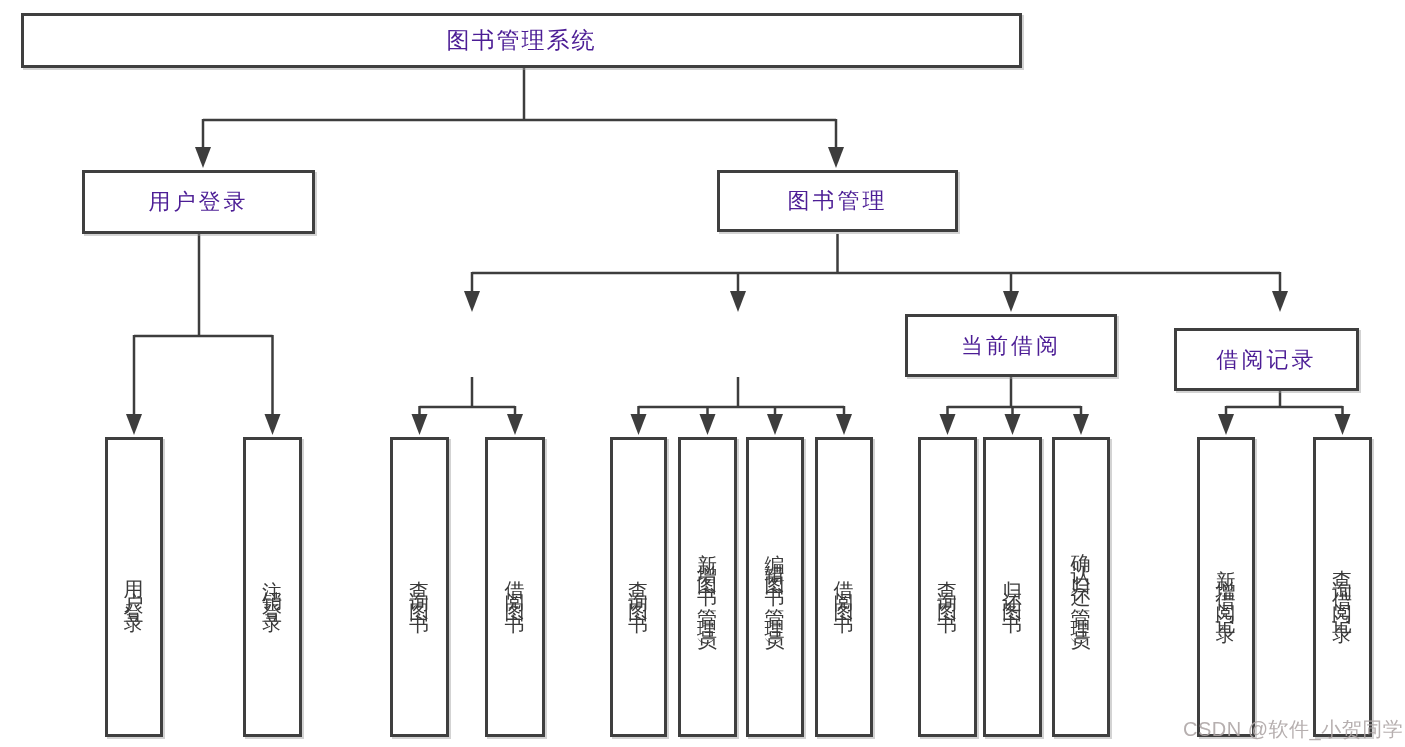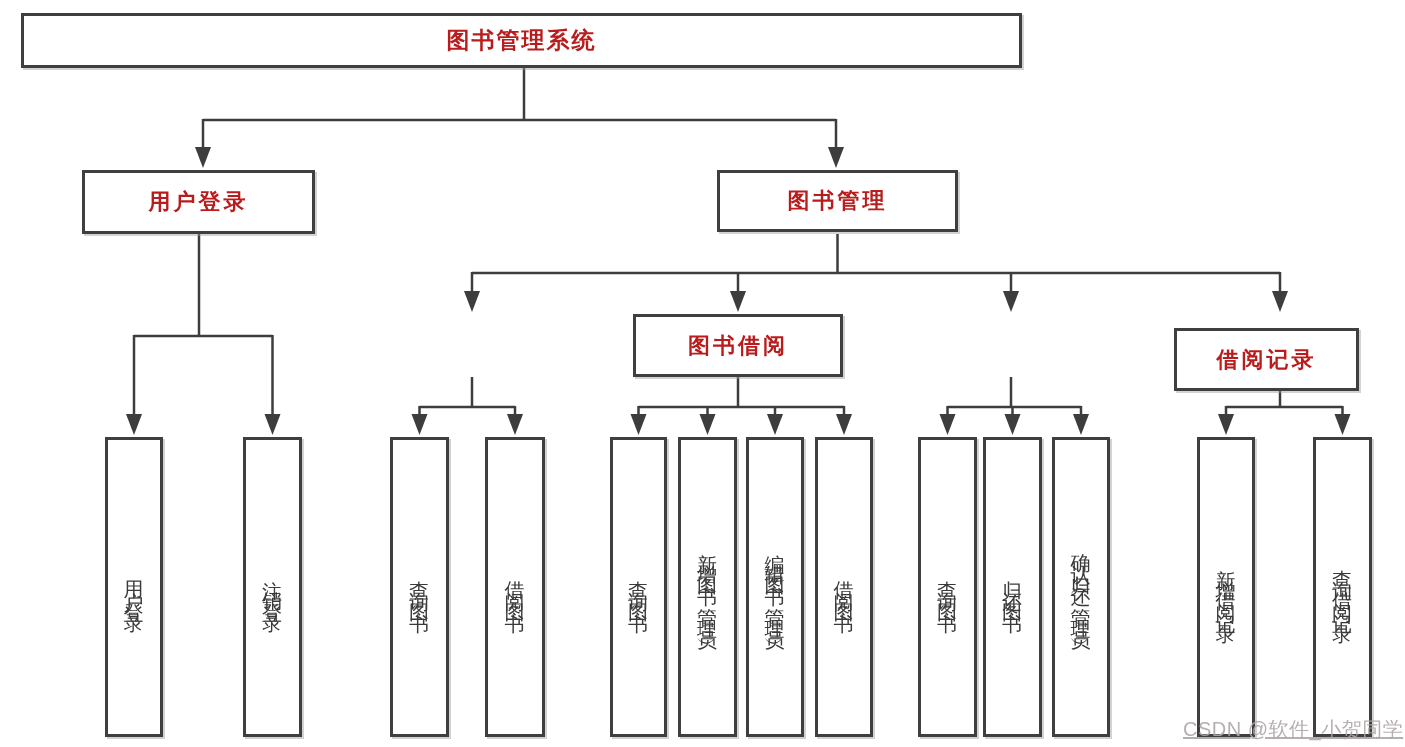--- a/index.html
+++ b/index.html
@@ -27,24 +27,23 @@
     border: 3px solid #3f3f3f;
     background: #ffffff;
     display: flex;
     align-items: center;
     justify-content: center;
     box-shadow: 2px 2px 0 rgba(158,158,158,0.45);
     z-index: 2;
   }
   .hbox span {
     font-size: 22px;
-    color: #b91c1c;
+    color: #4c1d95;
     letter-spacing: 3px;
     white-space: nowrap;
-    font-weight: bold;
   }
   .hbox.root span {
     font-size: 23px;
     letter-spacing: 2px;
   }
   .vbox {
     position: absolute;
     top: 437px;
     height: 300px;
     box-sizing: border-box;
@@ -67,21 +66,20 @@
   }
   .watermark {
     position: absolute;
     left: 1183px;
     top: 716px;
     font-size: 20px;
     letter-spacing: 0.5px;
     color: rgba(174,166,166,0.9);
     white-space: nowrap;
     z-index: 3;
-    text-decoration: underline;
   }
 </style>
 </head>
 <body>
 
 <div class="canvas">
 
   <svg class="connectors" width="1405" height="747" viewBox="0 0 1405 747">
     <g stroke="#3d3d3d" stroke-width="2.5" fill="none">
 
@@ -154,22 +152,22 @@
     <span>图书管理系统</span>
   </div>
 
   <div class="hbox" style="left:82px;top:170px;width:233px;height:64px">
     <span>用户登录</span>
   </div>
   <div class="hbox" style="left:717px;top:170px;width:241px;height:62px">
     <span>图书管理</span>
   </div>
 
-  <div class="hbox" style="left:633px;top:314px;width:210px;height:63px">
-    <span>图书借阅</span>
+  <div class="hbox" style="left:905px;top:314px;width:212px;height:63px">
+    <span>当前借阅</span>
   </div>
   <div class="hbox" style="left:1174px;top:328px;width:185px;height:63px">
     <span>借阅记录</span>
   </div>
 
   <div class="vbox" style="left:105px;width:58px">
     <span>用户登录</span>
   </div>
   <div class="vbox" style="left:243px;width:59px">
     <span>注销登录</span>

